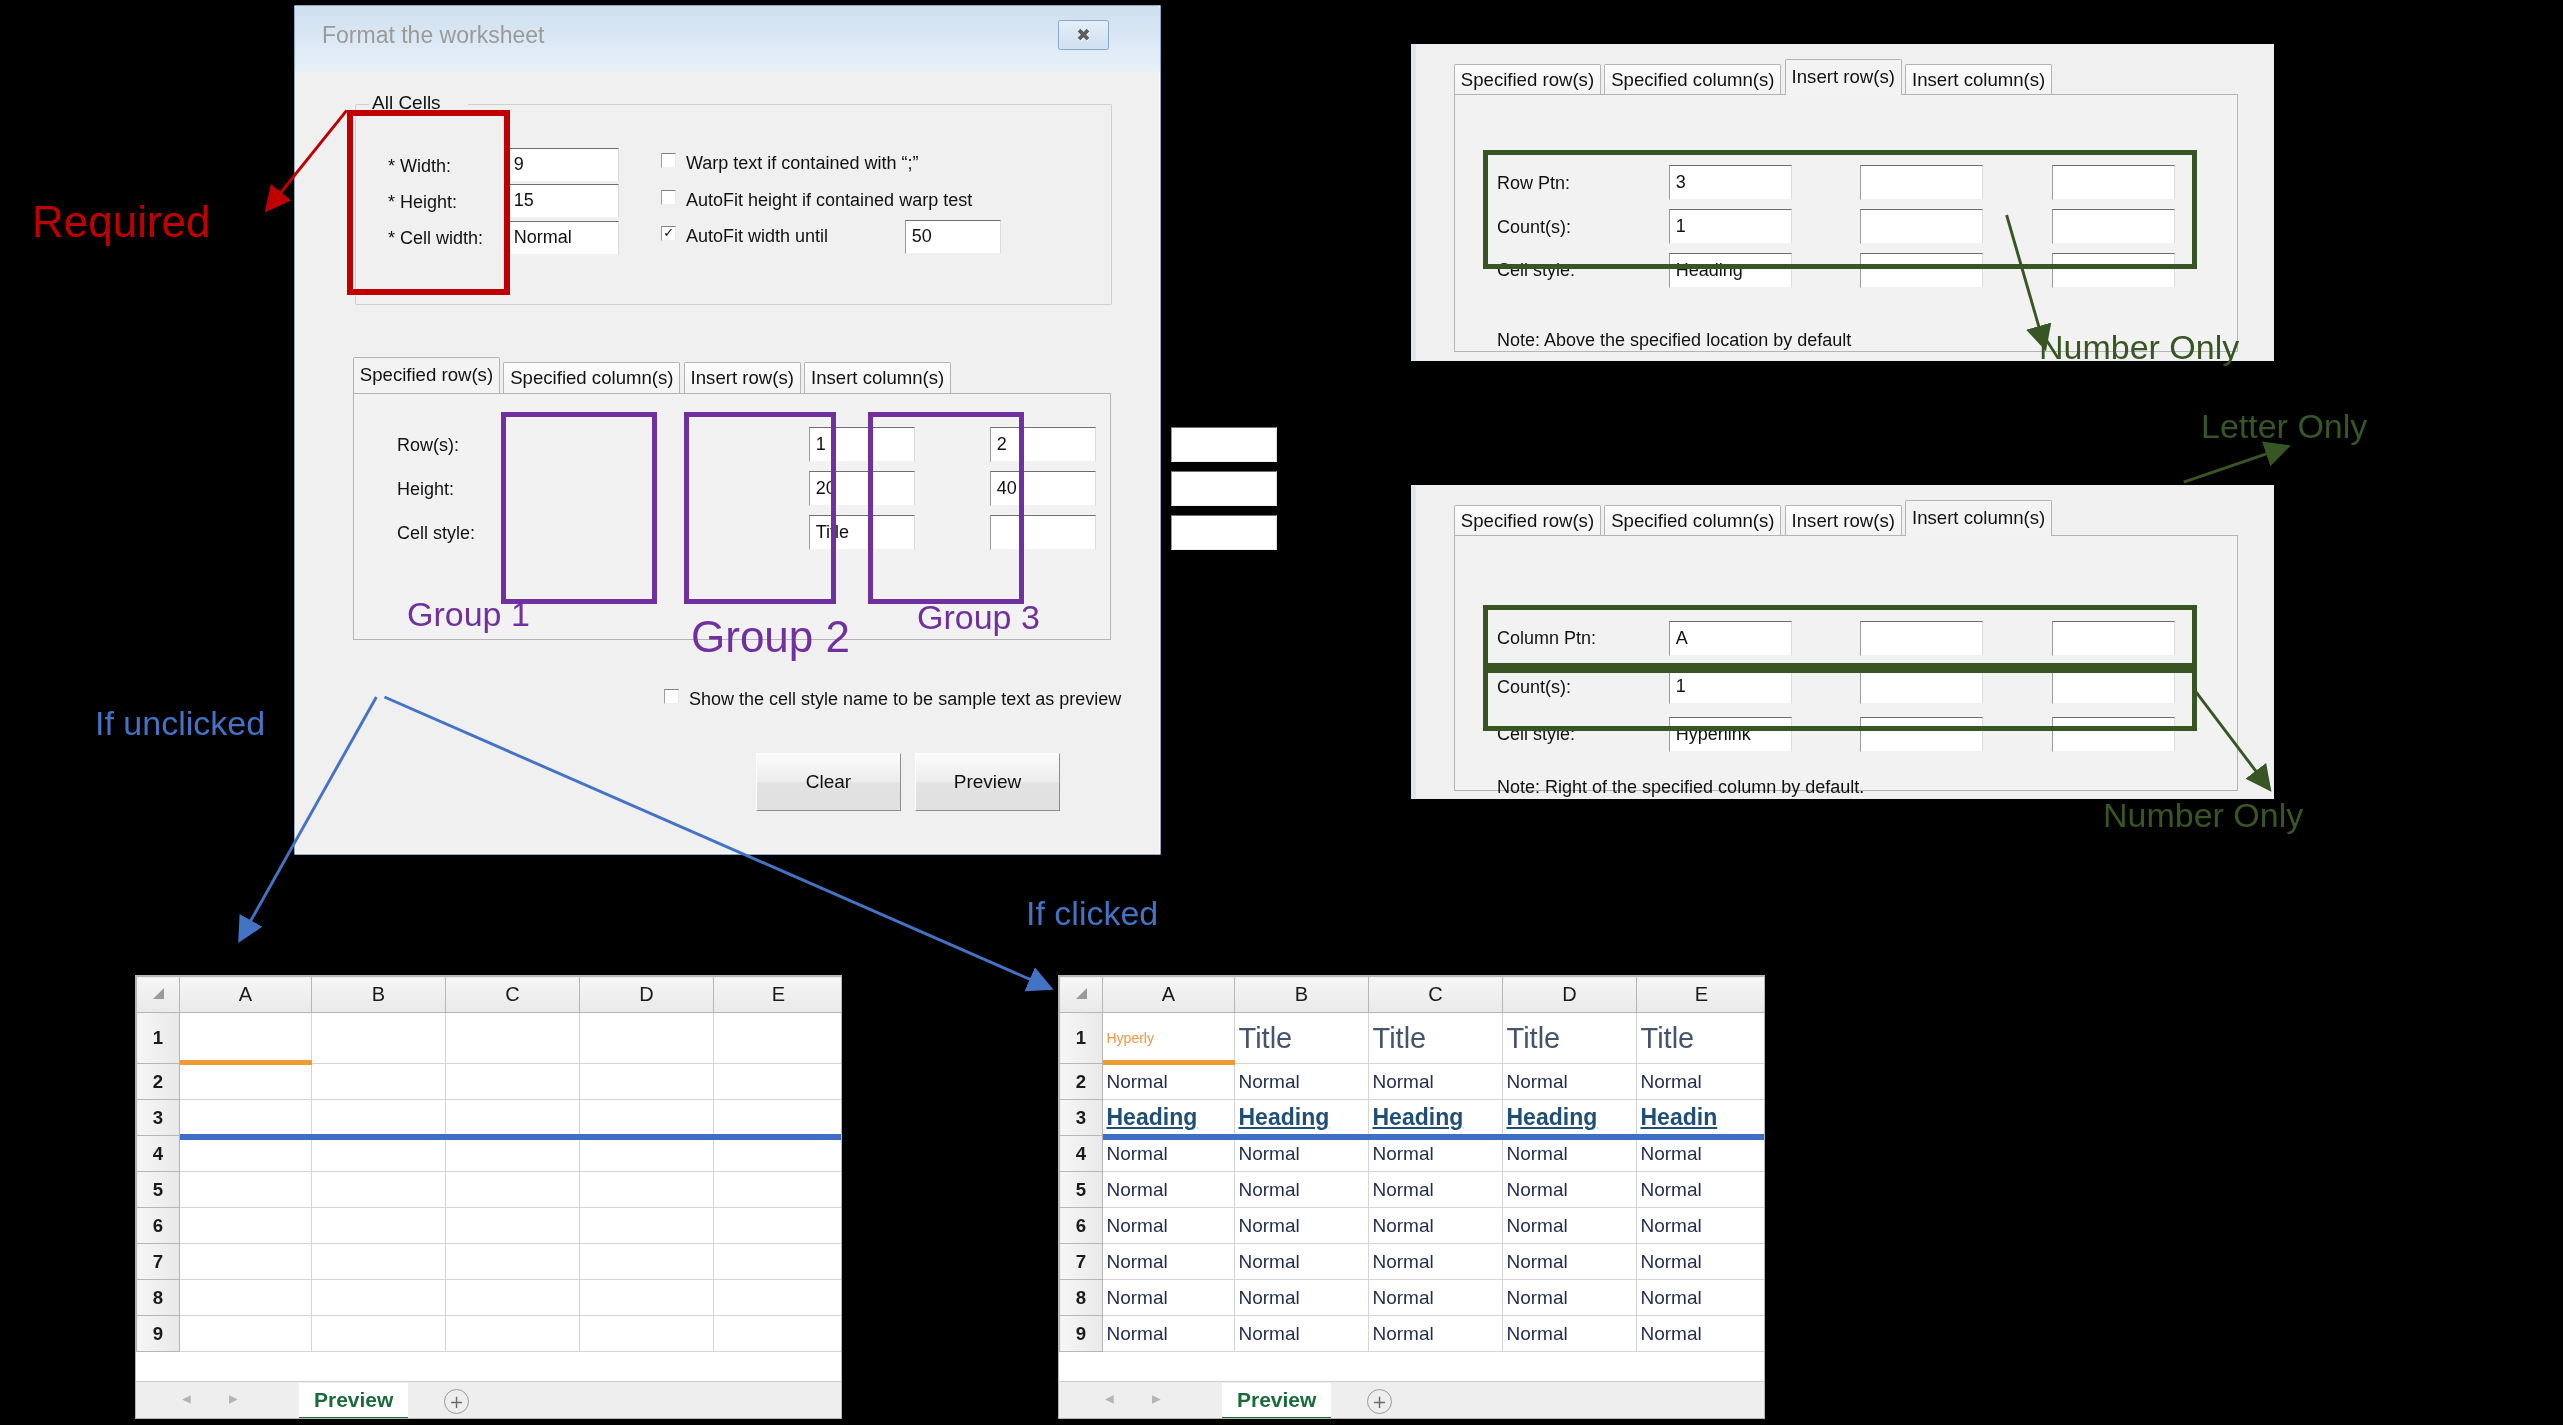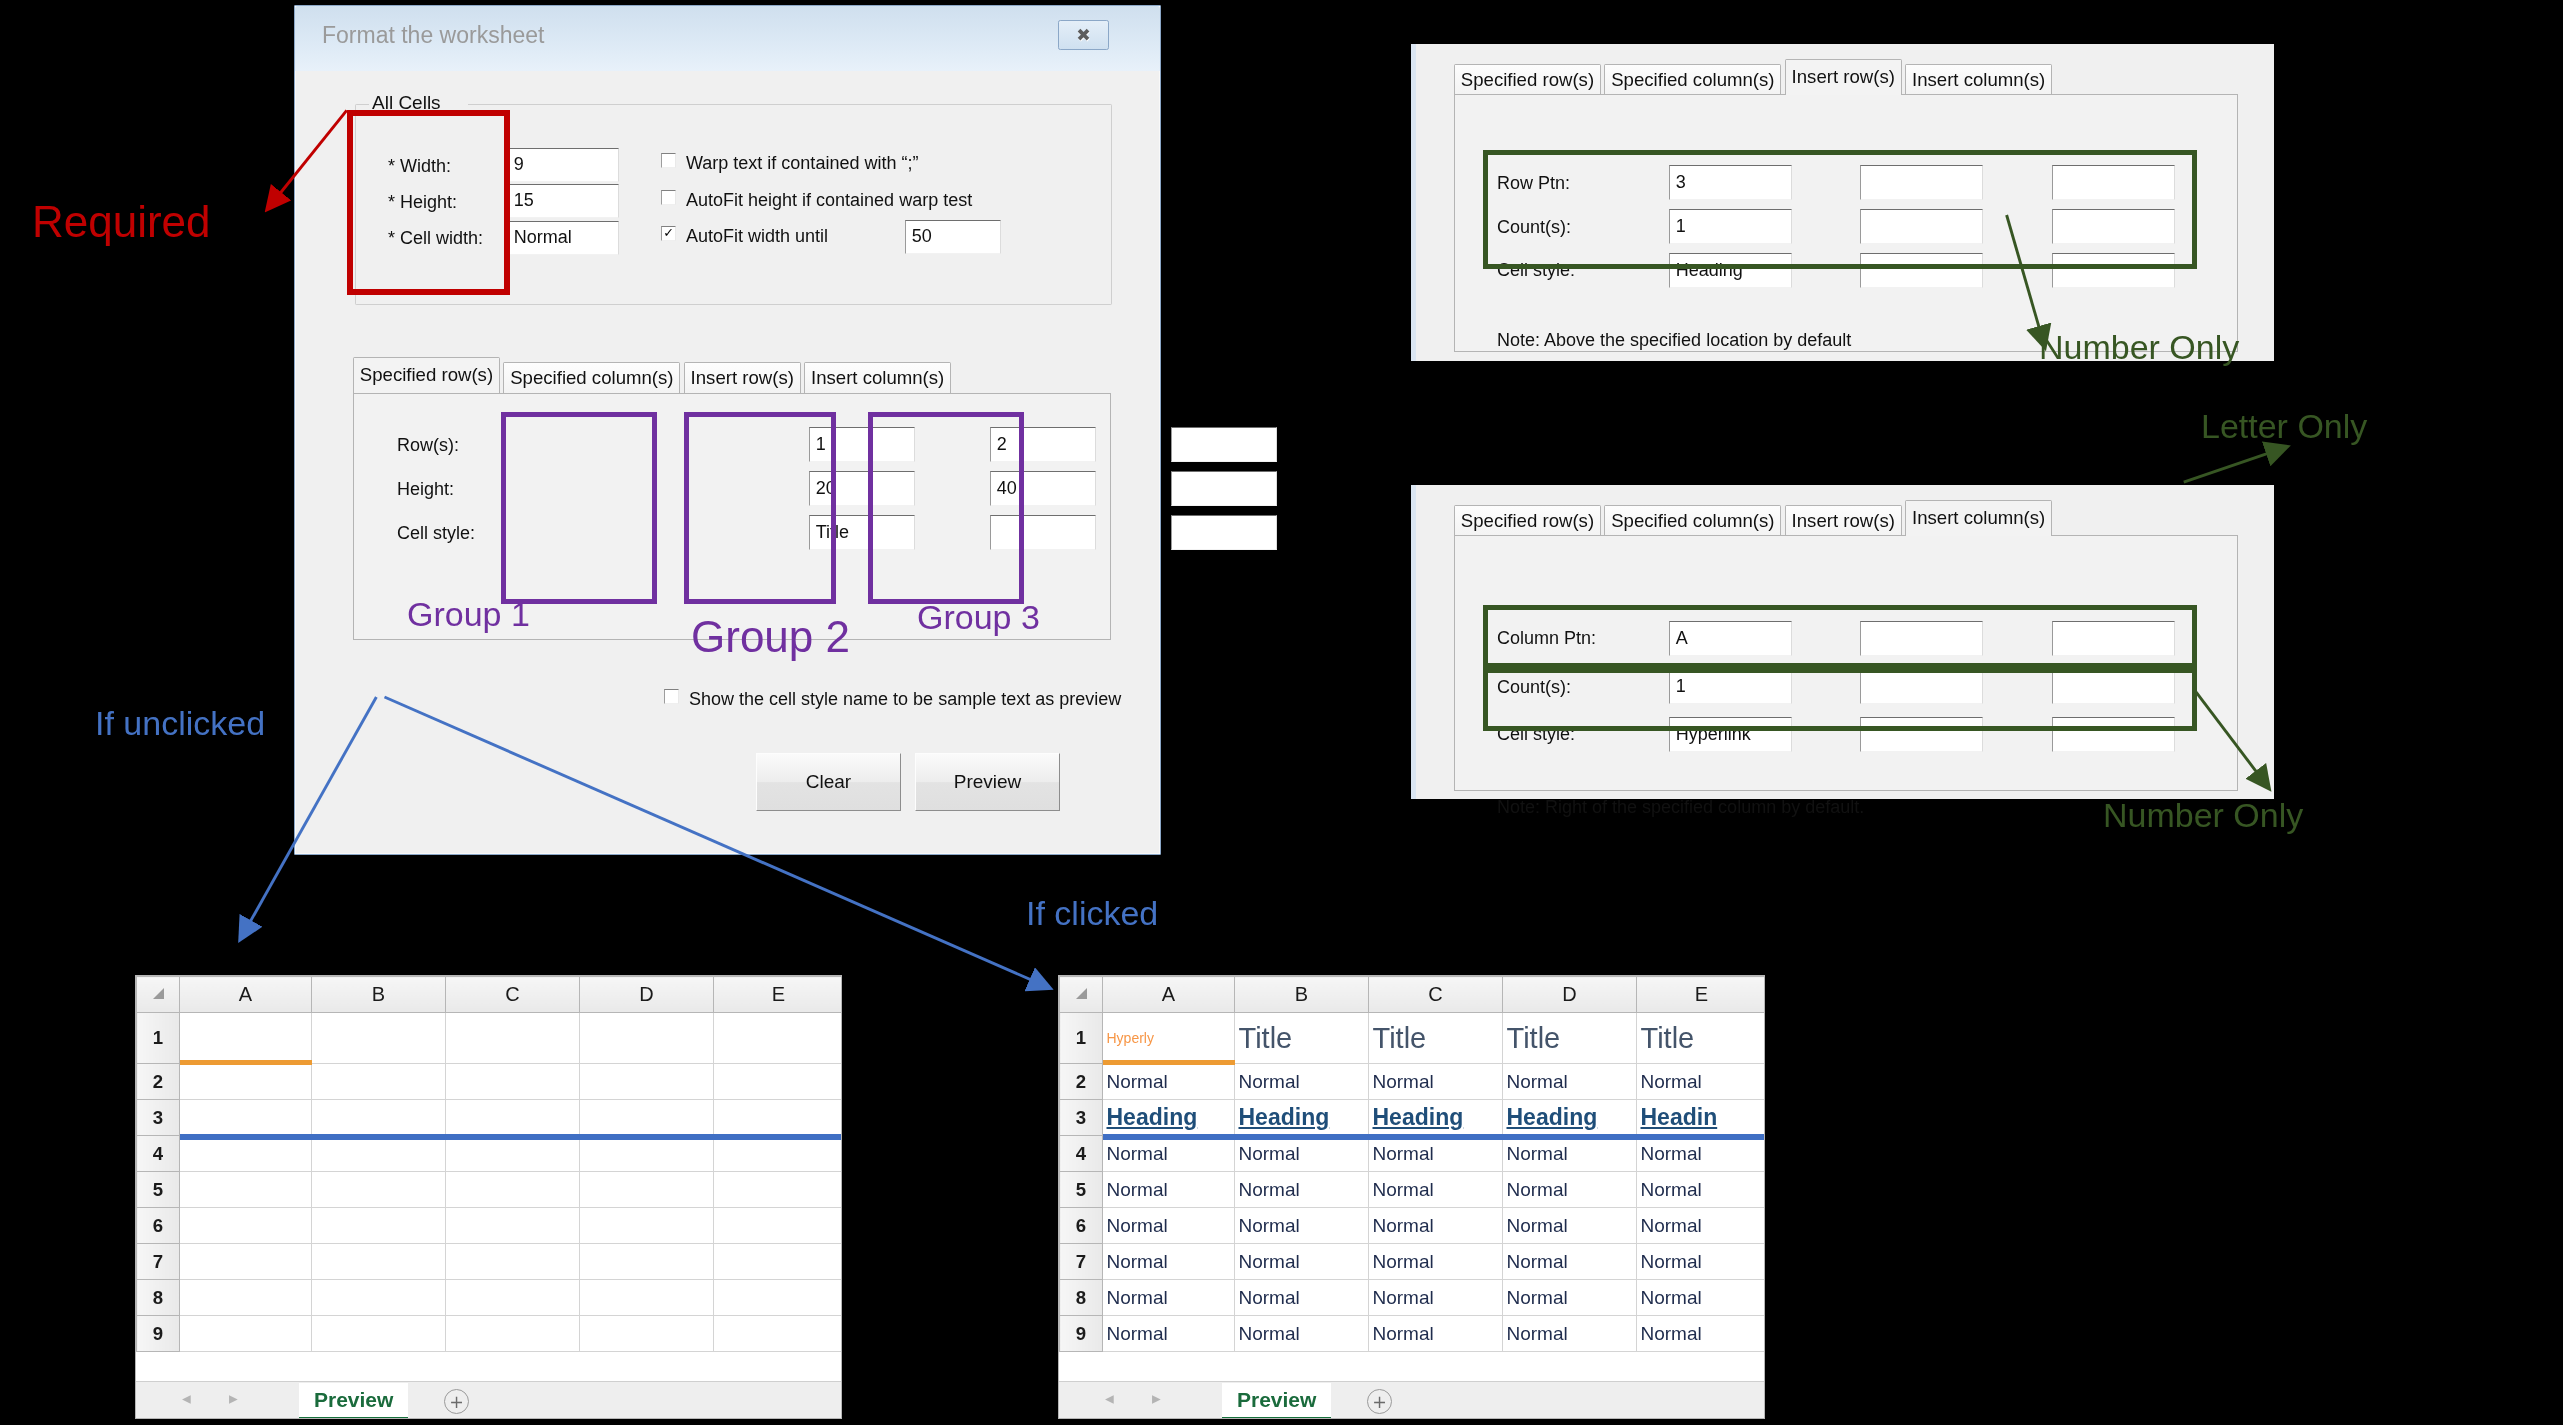--- a/index.html
+++ b/index.html
@@ -221,21 +221,21 @@
   <div class="abs textbox" style="left:444px;top:184px;width:123px;height:35px;font-size:18px;"></div>
   <div class="abs textbox" style="left:444px;top:232px;width:123px;height:35px;font-size:18px;"></div>
 
   <div class="abs textbox" style="left:636px;top:136px;width:123px;height:35px;font-size:18px;"></div>
   <div class="abs textbox" style="left:636px;top:184px;width:123px;height:35px;font-size:18px;"></div>
   <div class="abs textbox" style="left:636px;top:232px;width:123px;height:35px;font-size:18px;"></div>
 
   <div class="abs" style="left:67px;top:120px;width:714px;height:63px;border:5.2px solid #375623;box-sizing:border-box;"></div>
   <div class="abs" style="left:67px;top:183px;width:714px;height:63px;border:5.2px solid #375623;box-sizing:border-box;"></div>
 
-  <div class="abs lbl" style="left:81px;top:292px;font-size:18px;margin-top:20px;">Note: Right of the specified column by default.</div>
+  <div class="abs lbl" style="left:81px;top:292px;font-size:18px;">Note: Right of the specified column by default.</div>
 </div>
 
 <div class="abs" style="left:347px;top:110px;width:163px;height:185px;border:6.4px solid #C00000;box-sizing:border-box;"></div>
 <div class="anno" style="left:32px;top:197px;font-size:44px;color:#C00000;">Required</div>
 
 <div class="abs" style="left:501px;top:412px;width:156px;height:192px;border:5.8px solid #7030A0;box-sizing:border-box;"></div>
 <div class="abs" style="left:684px;top:412px;width:152px;height:192px;border:5.8px solid #7030A0;box-sizing:border-box;"></div>
 <div class="abs" style="left:868px;top:412px;width:156px;height:192px;border:5.8px solid #7030A0;box-sizing:border-box;"></div>
 
 <div class="anno" style="left:407px;top:595px;font-size:34px;color:#7030A0;">Group 1</div>

